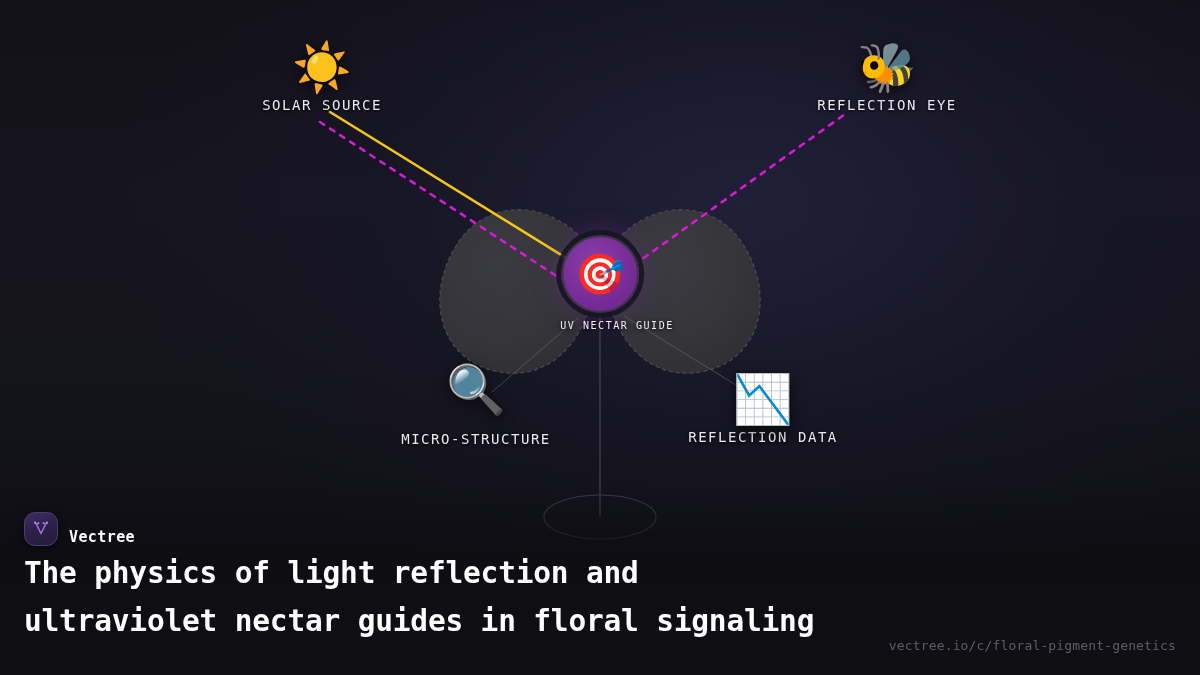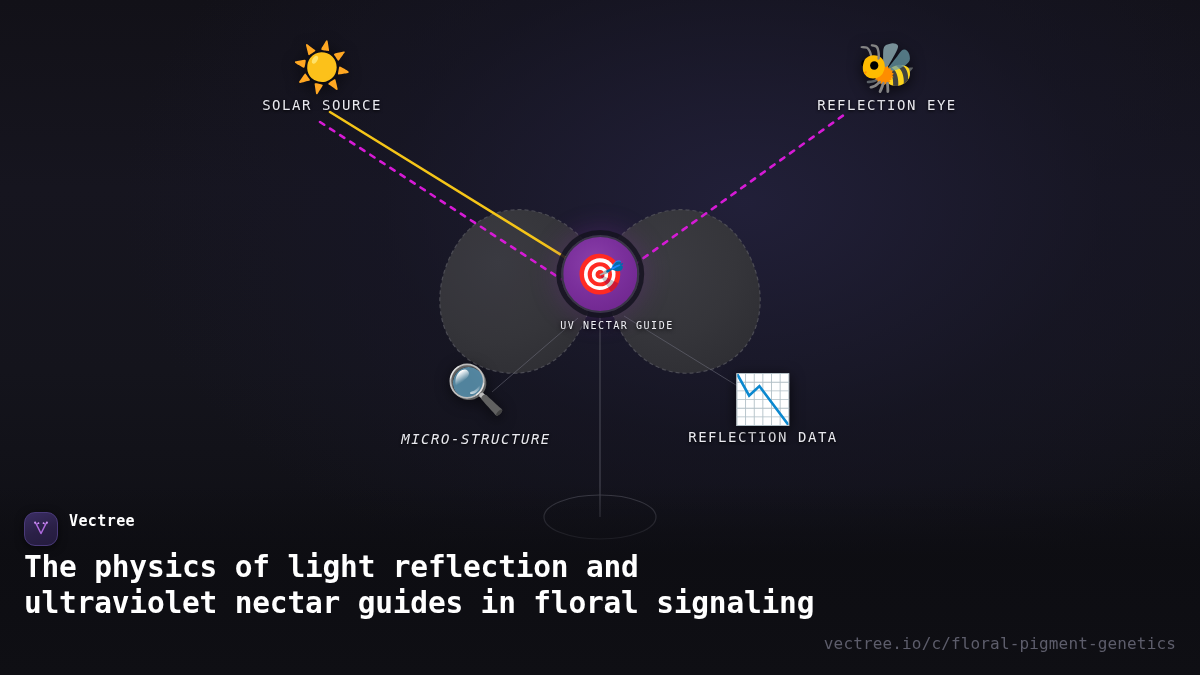--- a/index.html
+++ b/index.html
@@ -44,38 +44,38 @@
     display:flex; align-items:center; justify-content:center;
   }
   #hub .disc .glyph{ font-size:40px; line-height:1; }
   #hub .cap{ margin-top:7px; color:#f0f0f5; font-size:10px; letter-spacing:1.55px;
              white-space:nowrap; text-shadow:0 1px 4px rgba(0,0,0,1);margin-left:34px; }
 
   
   #footer{ position:absolute; left:0; right:0; bottom:0; height:190px;
            background:linear-gradient(180deg,rgba(14,14,19,0) 0%,rgba(13,13,18,.9) 38%,#0f0f14 100%);
            pointer-events:none; }
-  #brand{ position:absolute; left:24px; top:512px; display:flex; align-items:flex-start; gap:11px; }
+  #brand{ position:absolute; left:24px; top:512px; display:flex; align-items:flex-end; gap:11px; }
   #brand .mark{
     width:34px; height:34px; border-radius:11px;
     background:linear-gradient(160deg,#3a2d63 0%,#2a2046 55%,#241b3e 100%);
     border:1px solid #4a3a7a;
     display:flex; align-items:center; justify-content:center;
     box-shadow:0 2px 8px rgba(0,0,0,.55);
   }
   #brand .name{ color:#ffffff; font-size:15px; font-weight:700; letter-spacing:.4px; }
 
   #headline{
     position:absolute; left:24px; top:549px; width:800px;
-    color:#ffffff; font-size:29.5px; font-weight:700; line-height:36px;
+    color:#ffffff; font-size:29.5px; font-weight:700; line-height:48px;
     letter-spacing:-.2px;
   }
   #url{
     position:absolute; right:24px; bottom:22px;
-    color:#5d5d6b; font-size:16px; letter-spacing:.15px;
+    color:#5d5d6b; font-size:13px; letter-spacing:.15px;
   }
 </style>
 </head>
 <body>
 
 <div id="stage">
   <div id="scene">
 
     <svg id="wires" viewBox="0 0 1200 675" xmlns="http://www.w3.org/2000/svg">
       <defs>
@@ -121,21 +121,21 @@
       <span class="cap">SOLAR SOURCE</span>
     </div>
 
     <div class="node emoji-node" style="left:887px; top:78px;">
       <span class="glyph">🐝</span>
       <span class="cap">REFLECTION EYE</span>
     </div>
 
     <div class="node emoji-node" style="left:476px; top:406px;">
       <span class="glyph">🔍</span>
-      <span class="cap" style="margin-top:18px;font-style:italic;">MICRO-STRUCTURE</span>
+      <span class="cap" style="margin-top:18px;">MICRO-STRUCTURE</span>
     </div>
 
     <div class="node emoji-node" style="left:763px; top:410px;">
       <span class="glyph">📉</span>
       <span class="cap" style="margin-top:6px;">REFLECTION DATA</span>
     </div>
 
     <div id="hub" style="left:600px; top:283px;">
       <div class="disc">
         <span class="glyph">🎯</span>

